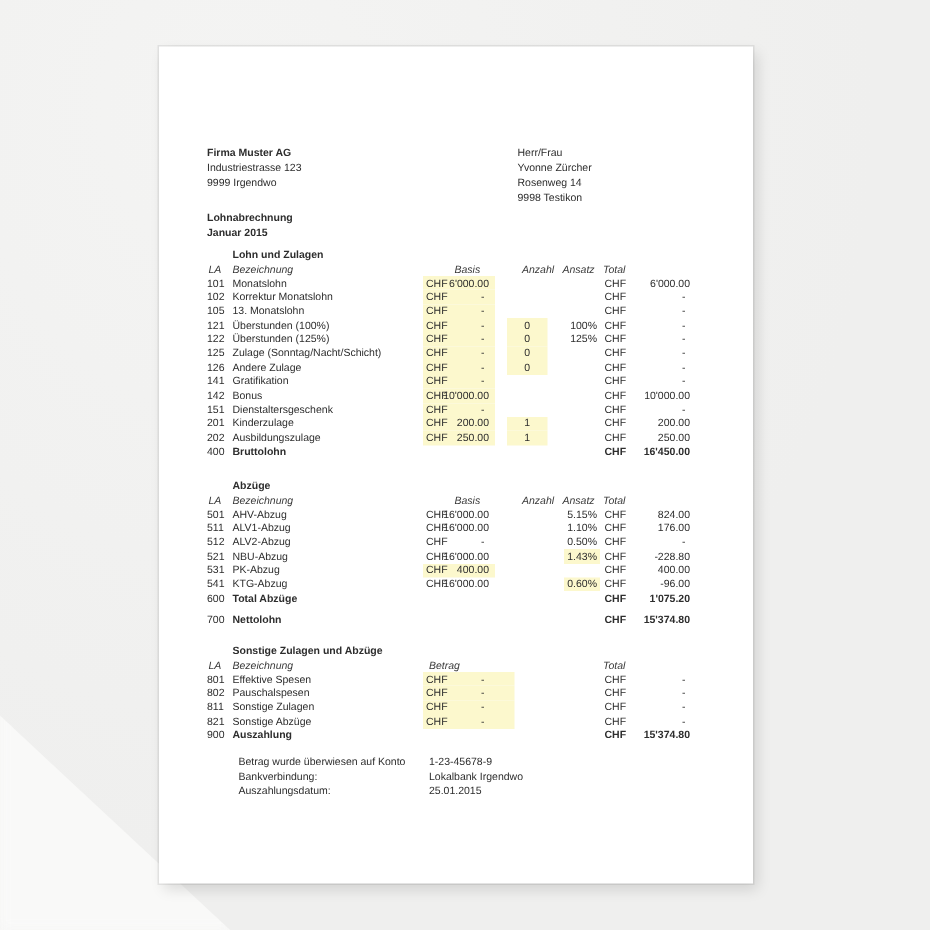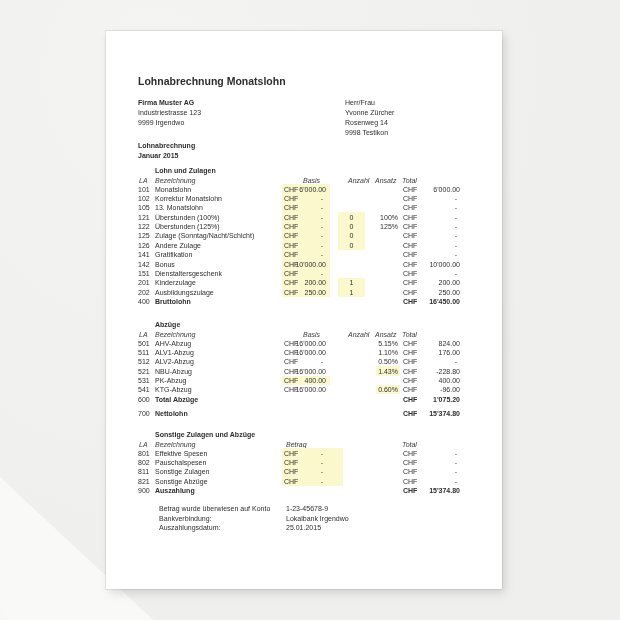--- a/index.html
+++ b/index.html
@@ -66,21 +66,20 @@
   .f-label{position:absolute;left:0;}
   .f-value{position:absolute;left:127px;}
 </style>
 </head>
 <body>
 
 <div class="wedge"></div>
 
 <div class="page">
 
-  <div class="doc-title">Lohnabrechnung Monatslohn</div>
 
   <div class="addr sender">
     <div class="b">Firma Muster AG</div>
     <div>Industriestrasse 123</div>
     <div>9999 Irgendwo</div>
   </div>
 
   <div class="addr recipient">
     <div>Herr/Frau</div>
     <div>Yvonne Zürcher</div>

